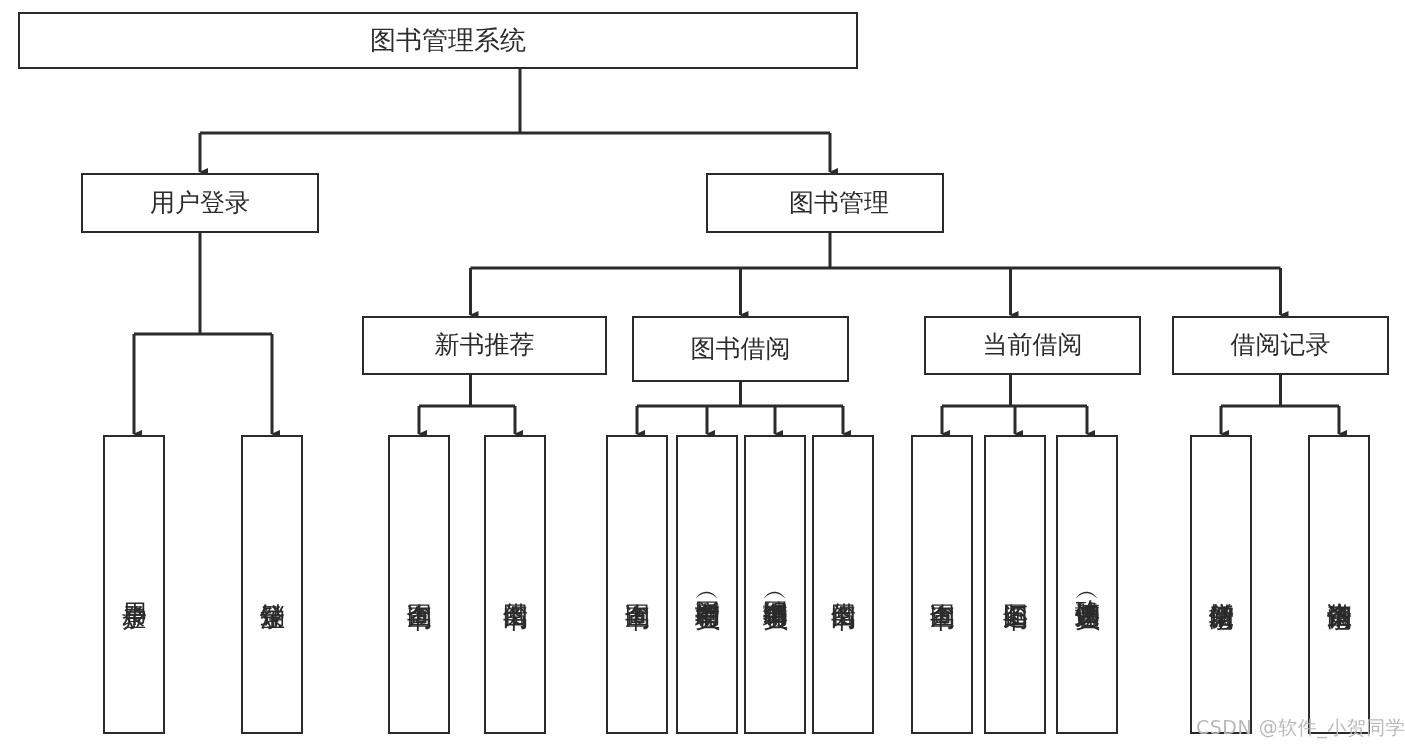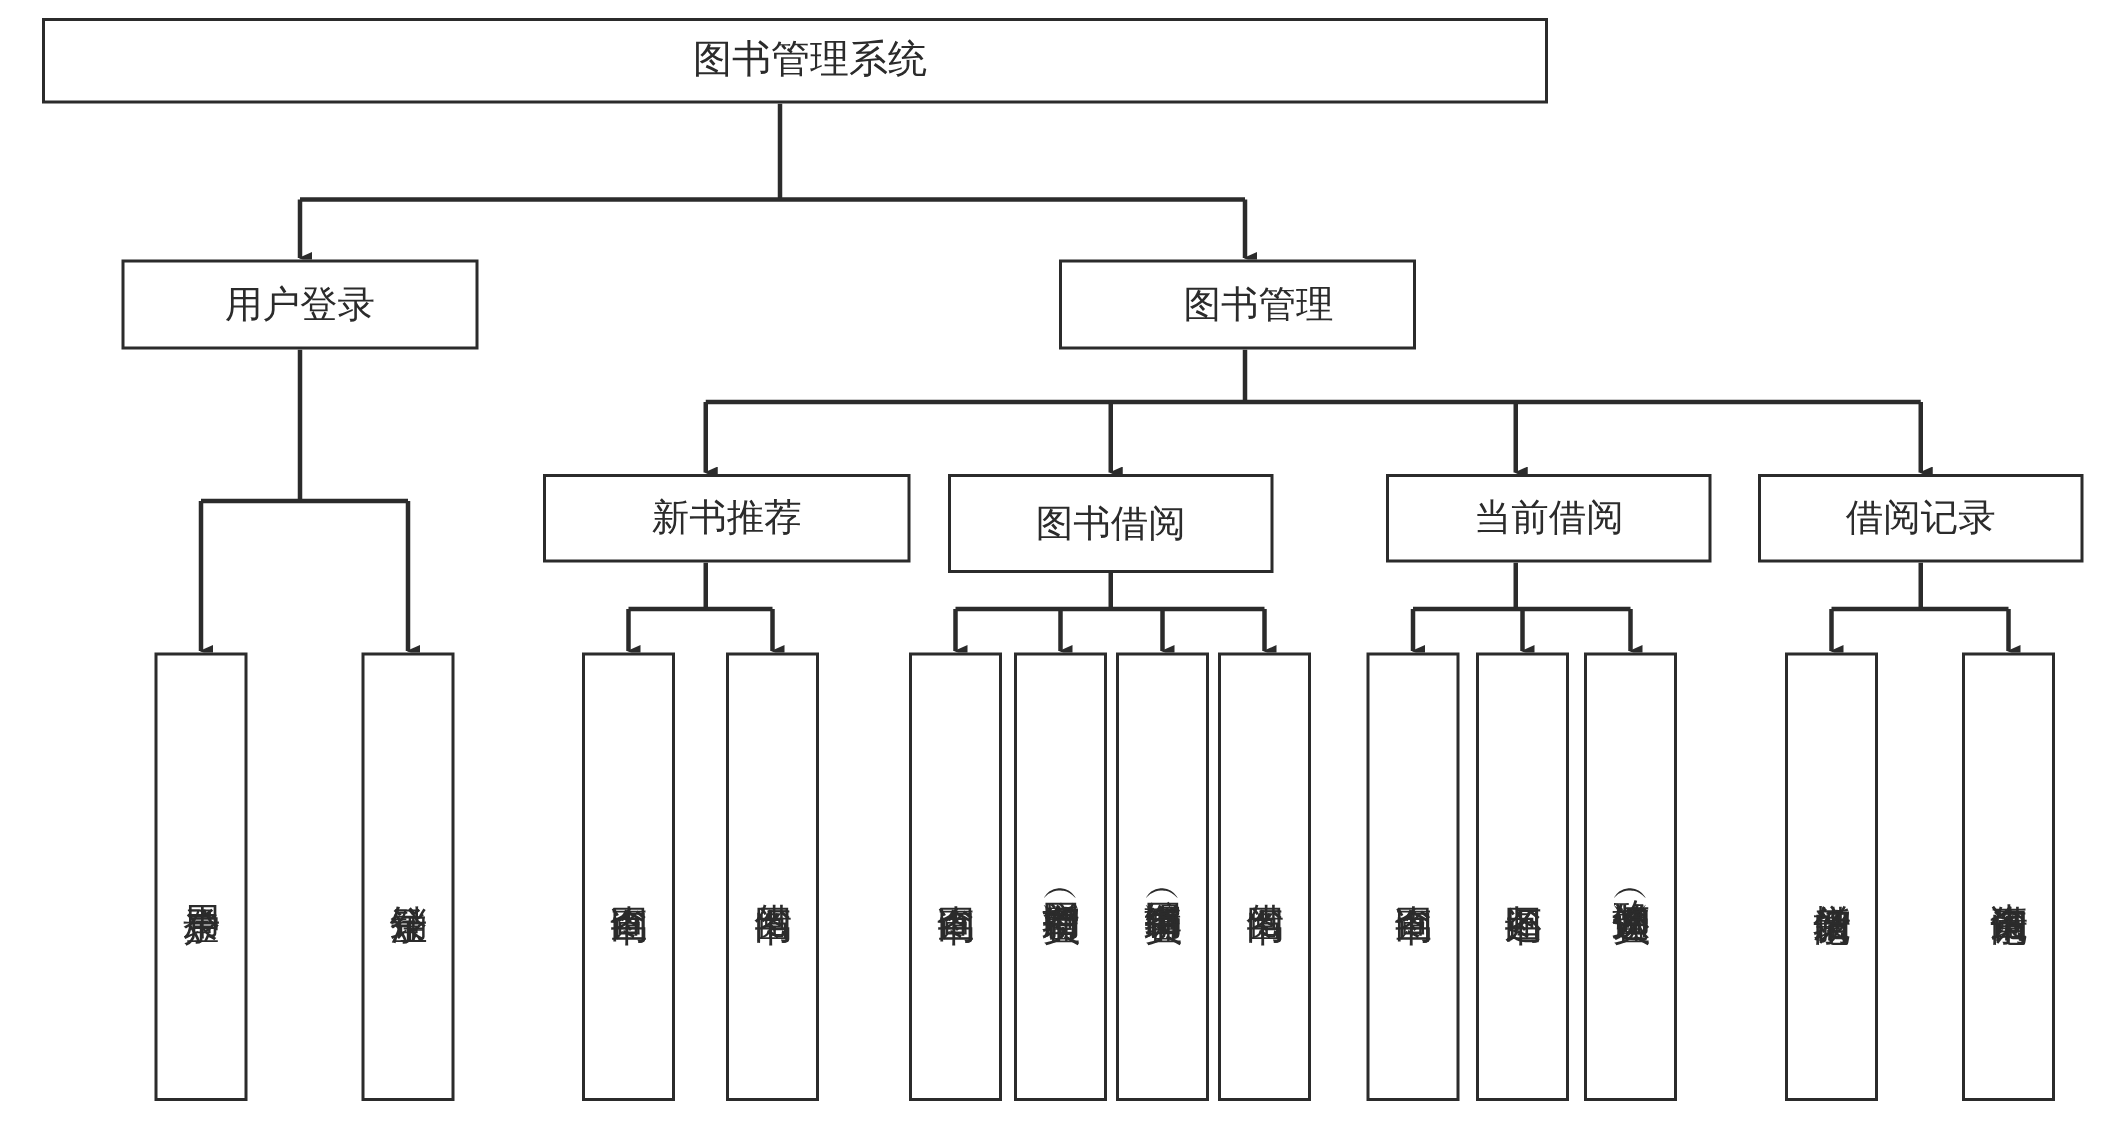--- a/index.html
+++ b/index.html
@@ -103,21 +103,21 @@
         <line x1="942" y1="406" x2="942" y2="434" stroke="#2b2b2b" stroke-width="3" marker-end="url(#arrowhead)"></line>
         <line x1="1015" y1="406" x2="1015" y2="434" stroke="#2b2b2b" stroke-width="3" marker-end="url(#arrowhead)"></line>
         <line x1="1087" y1="406" x2="1087" y2="434" stroke="#2b2b2b" stroke-width="3" marker-end="url(#arrowhead)"></line>
         <line x1="1280.5" y1="375" x2="1280.5" y2="406" stroke="#2b2b2b" stroke-width="3"></line>
         <line x1="1221" y1="406" x2="1339" y2="406" stroke="#2b2b2b" stroke-width="3"></line>
         <line x1="1221" y1="406" x2="1221" y2="434" stroke="#2b2b2b" stroke-width="3" marker-end="url(#arrowhead)"></line>
         <line x1="1339" y1="406" x2="1339" y2="434" stroke="#2b2b2b" stroke-width="3" marker-end="url(#arrowhead)"></line>
       </g>
   </svg>
   <div id="node-layer">
-      <div class="node horizontal root" style="left: 28px; top: 12px; width: 1004px; height: 57px; padding-left: 20px;">
+      <div class="node horizontal root" style="left: 18px; top: 12px; width: 840px; height: 57px; padding-left: 20px;">
         <span class="node-label">图书管理系统</span>
       </div>
       <div class="node horizontal" style="left: 81px; top: 173px; width: 238px; height: 60px;">
         <span class="node-label">用户登录</span>
       </div>
       <div class="node horizontal" style="left: 706px; top: 173px; width: 238px; height: 60px; padding-left: 28px;">
         <span class="node-label">图书管理</span>
       </div>
       <div class="node horizontal" style="left: 362px; top: 316px; width: 245px; height: 59px;">
         <span class="node-label">新书推荐</span>
@@ -164,13 +164,14 @@
       <div class="node vertical" style="left: 1056px; top: 435px; width: 62px; height: 299px;">
         <span class="node-label">确认归还（管理员）</span>
       </div>
       <div class="node vertical" style="left: 1190px; top: 435px; width: 62px; height: 299px;">
         <span class="node-label">新增借阅记录</span>
       </div>
       <div class="node vertical" style="left: 1308px; top: 435px; width: 62px; height: 299px;">
         <span class="node-label">查询借阅记录</span>
       </div>
     </div>
+  <div class="watermark" id="watermark" style="left: 1196px; top: 715px; color: rgb(185, 185, 185);">CSDN @软件_小贺同学</div>
 </div>
 
 </body></html>

